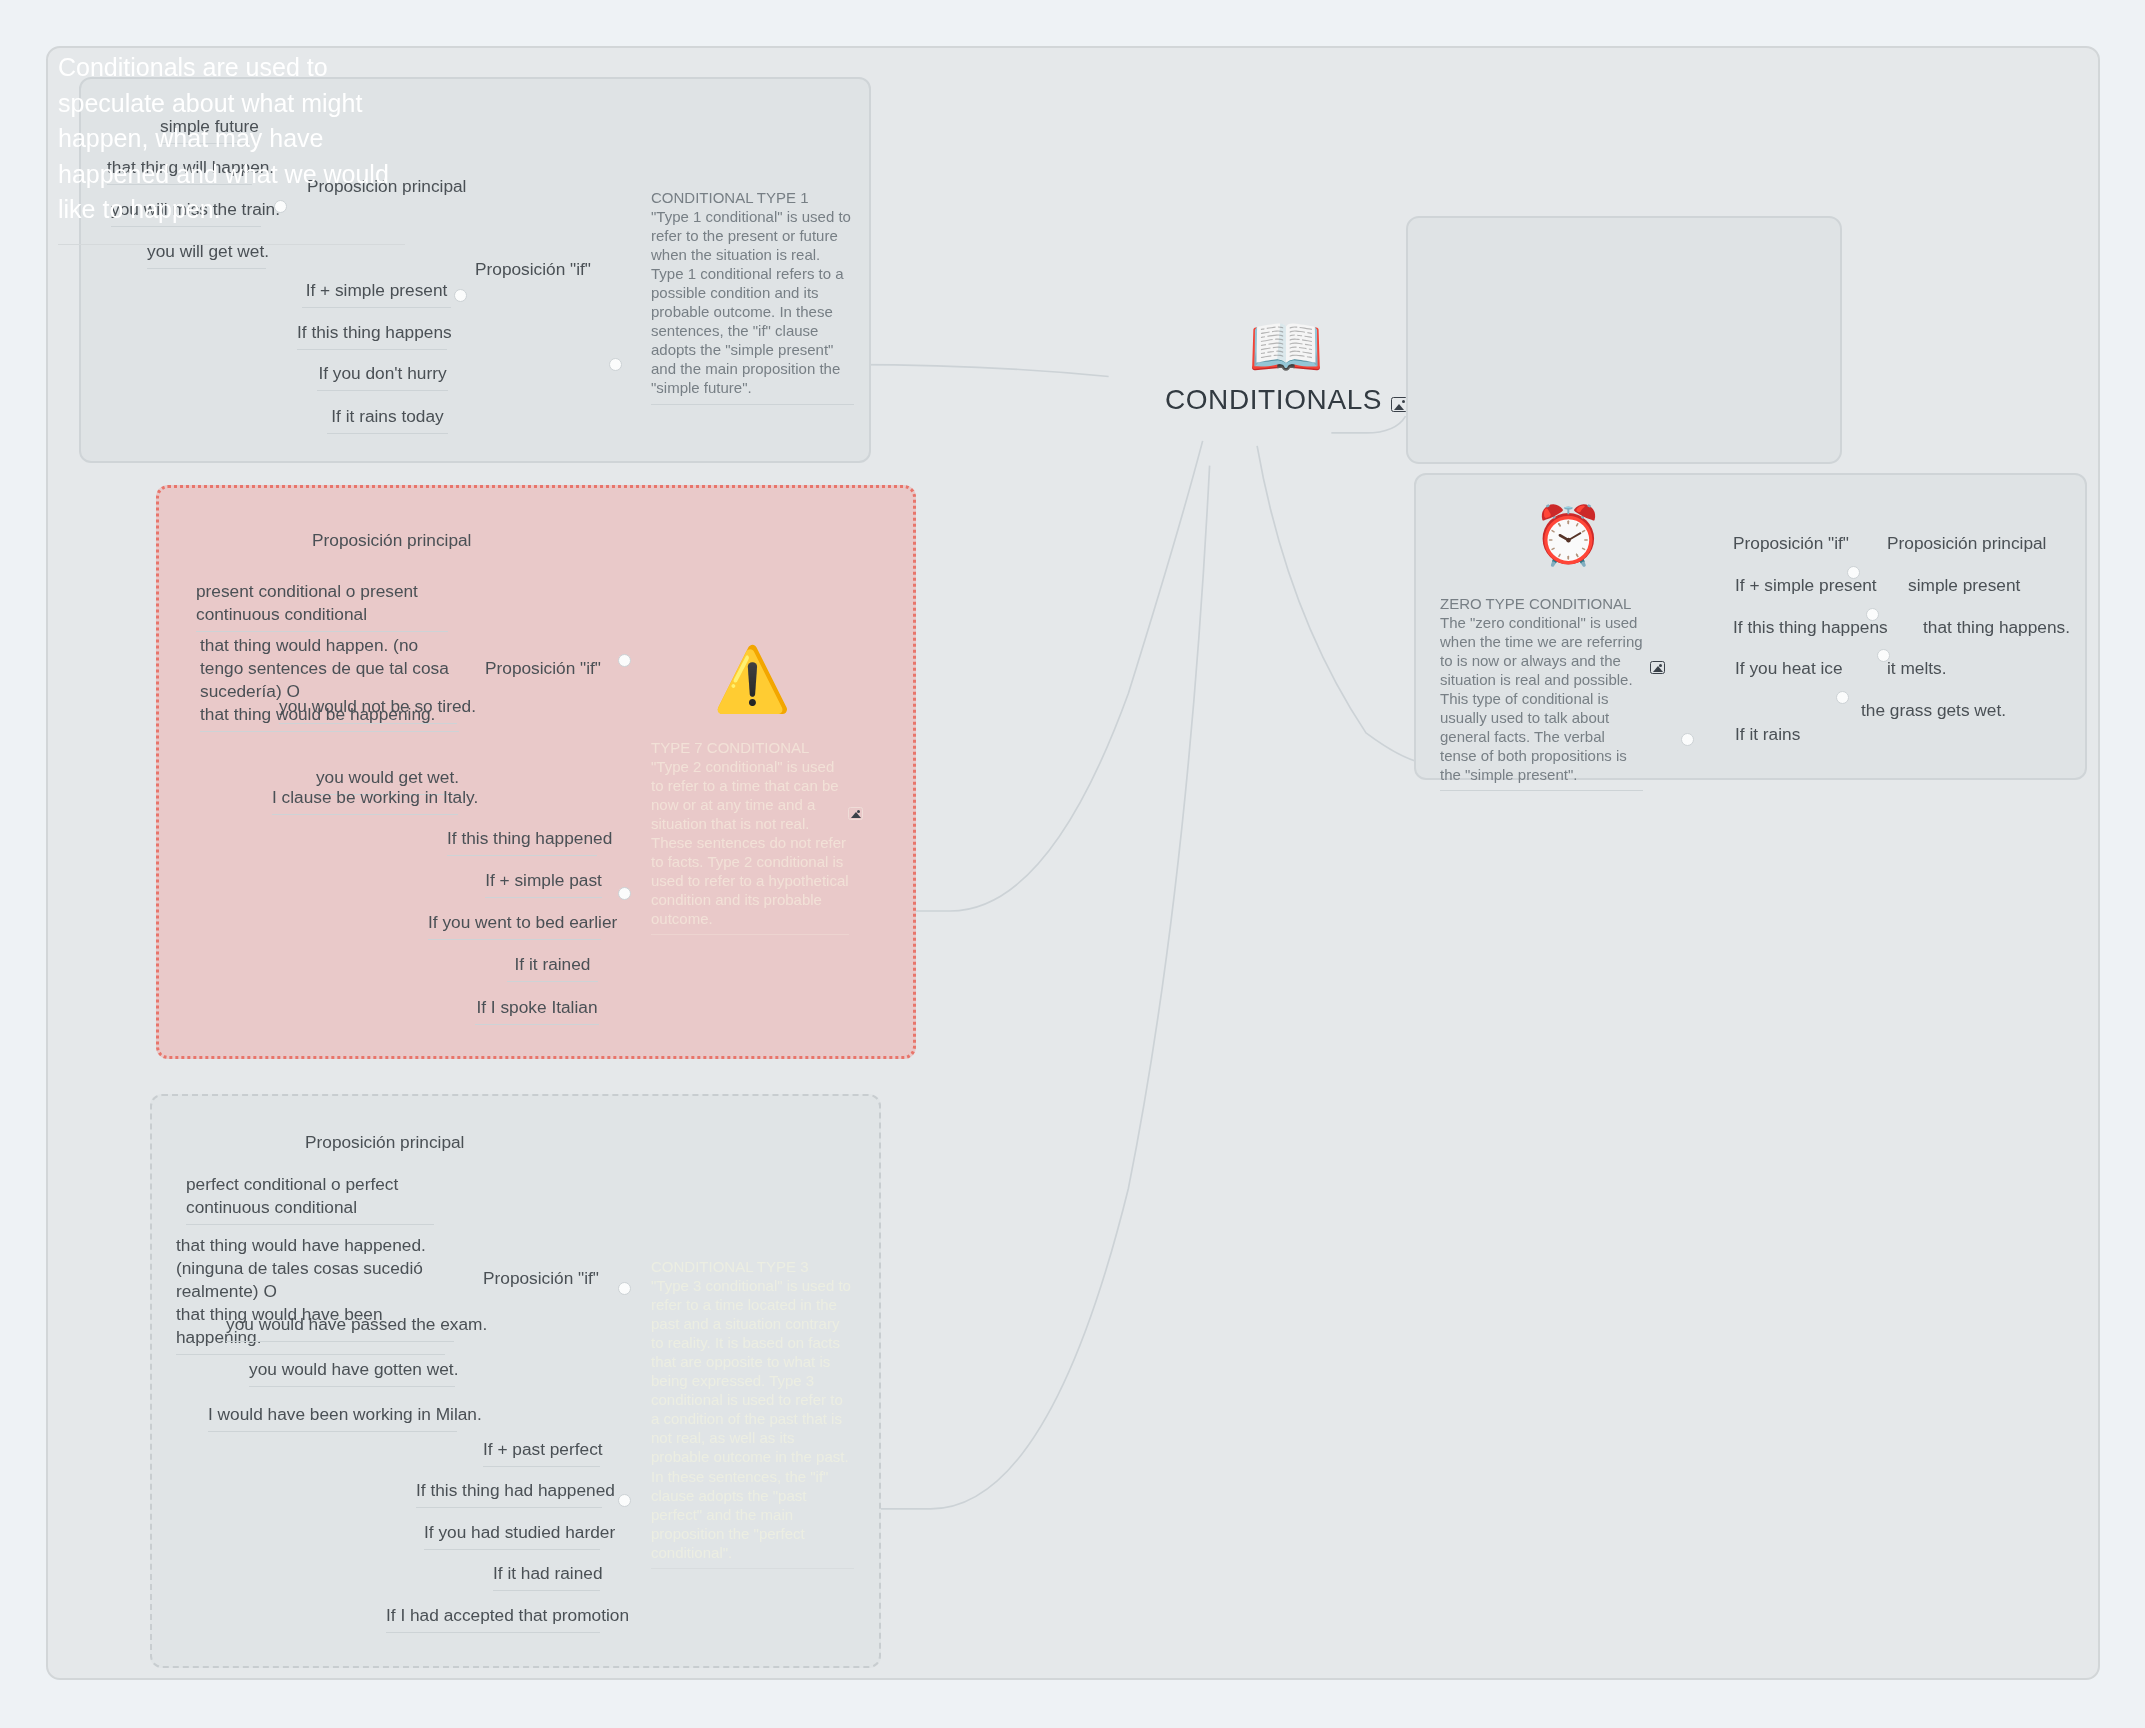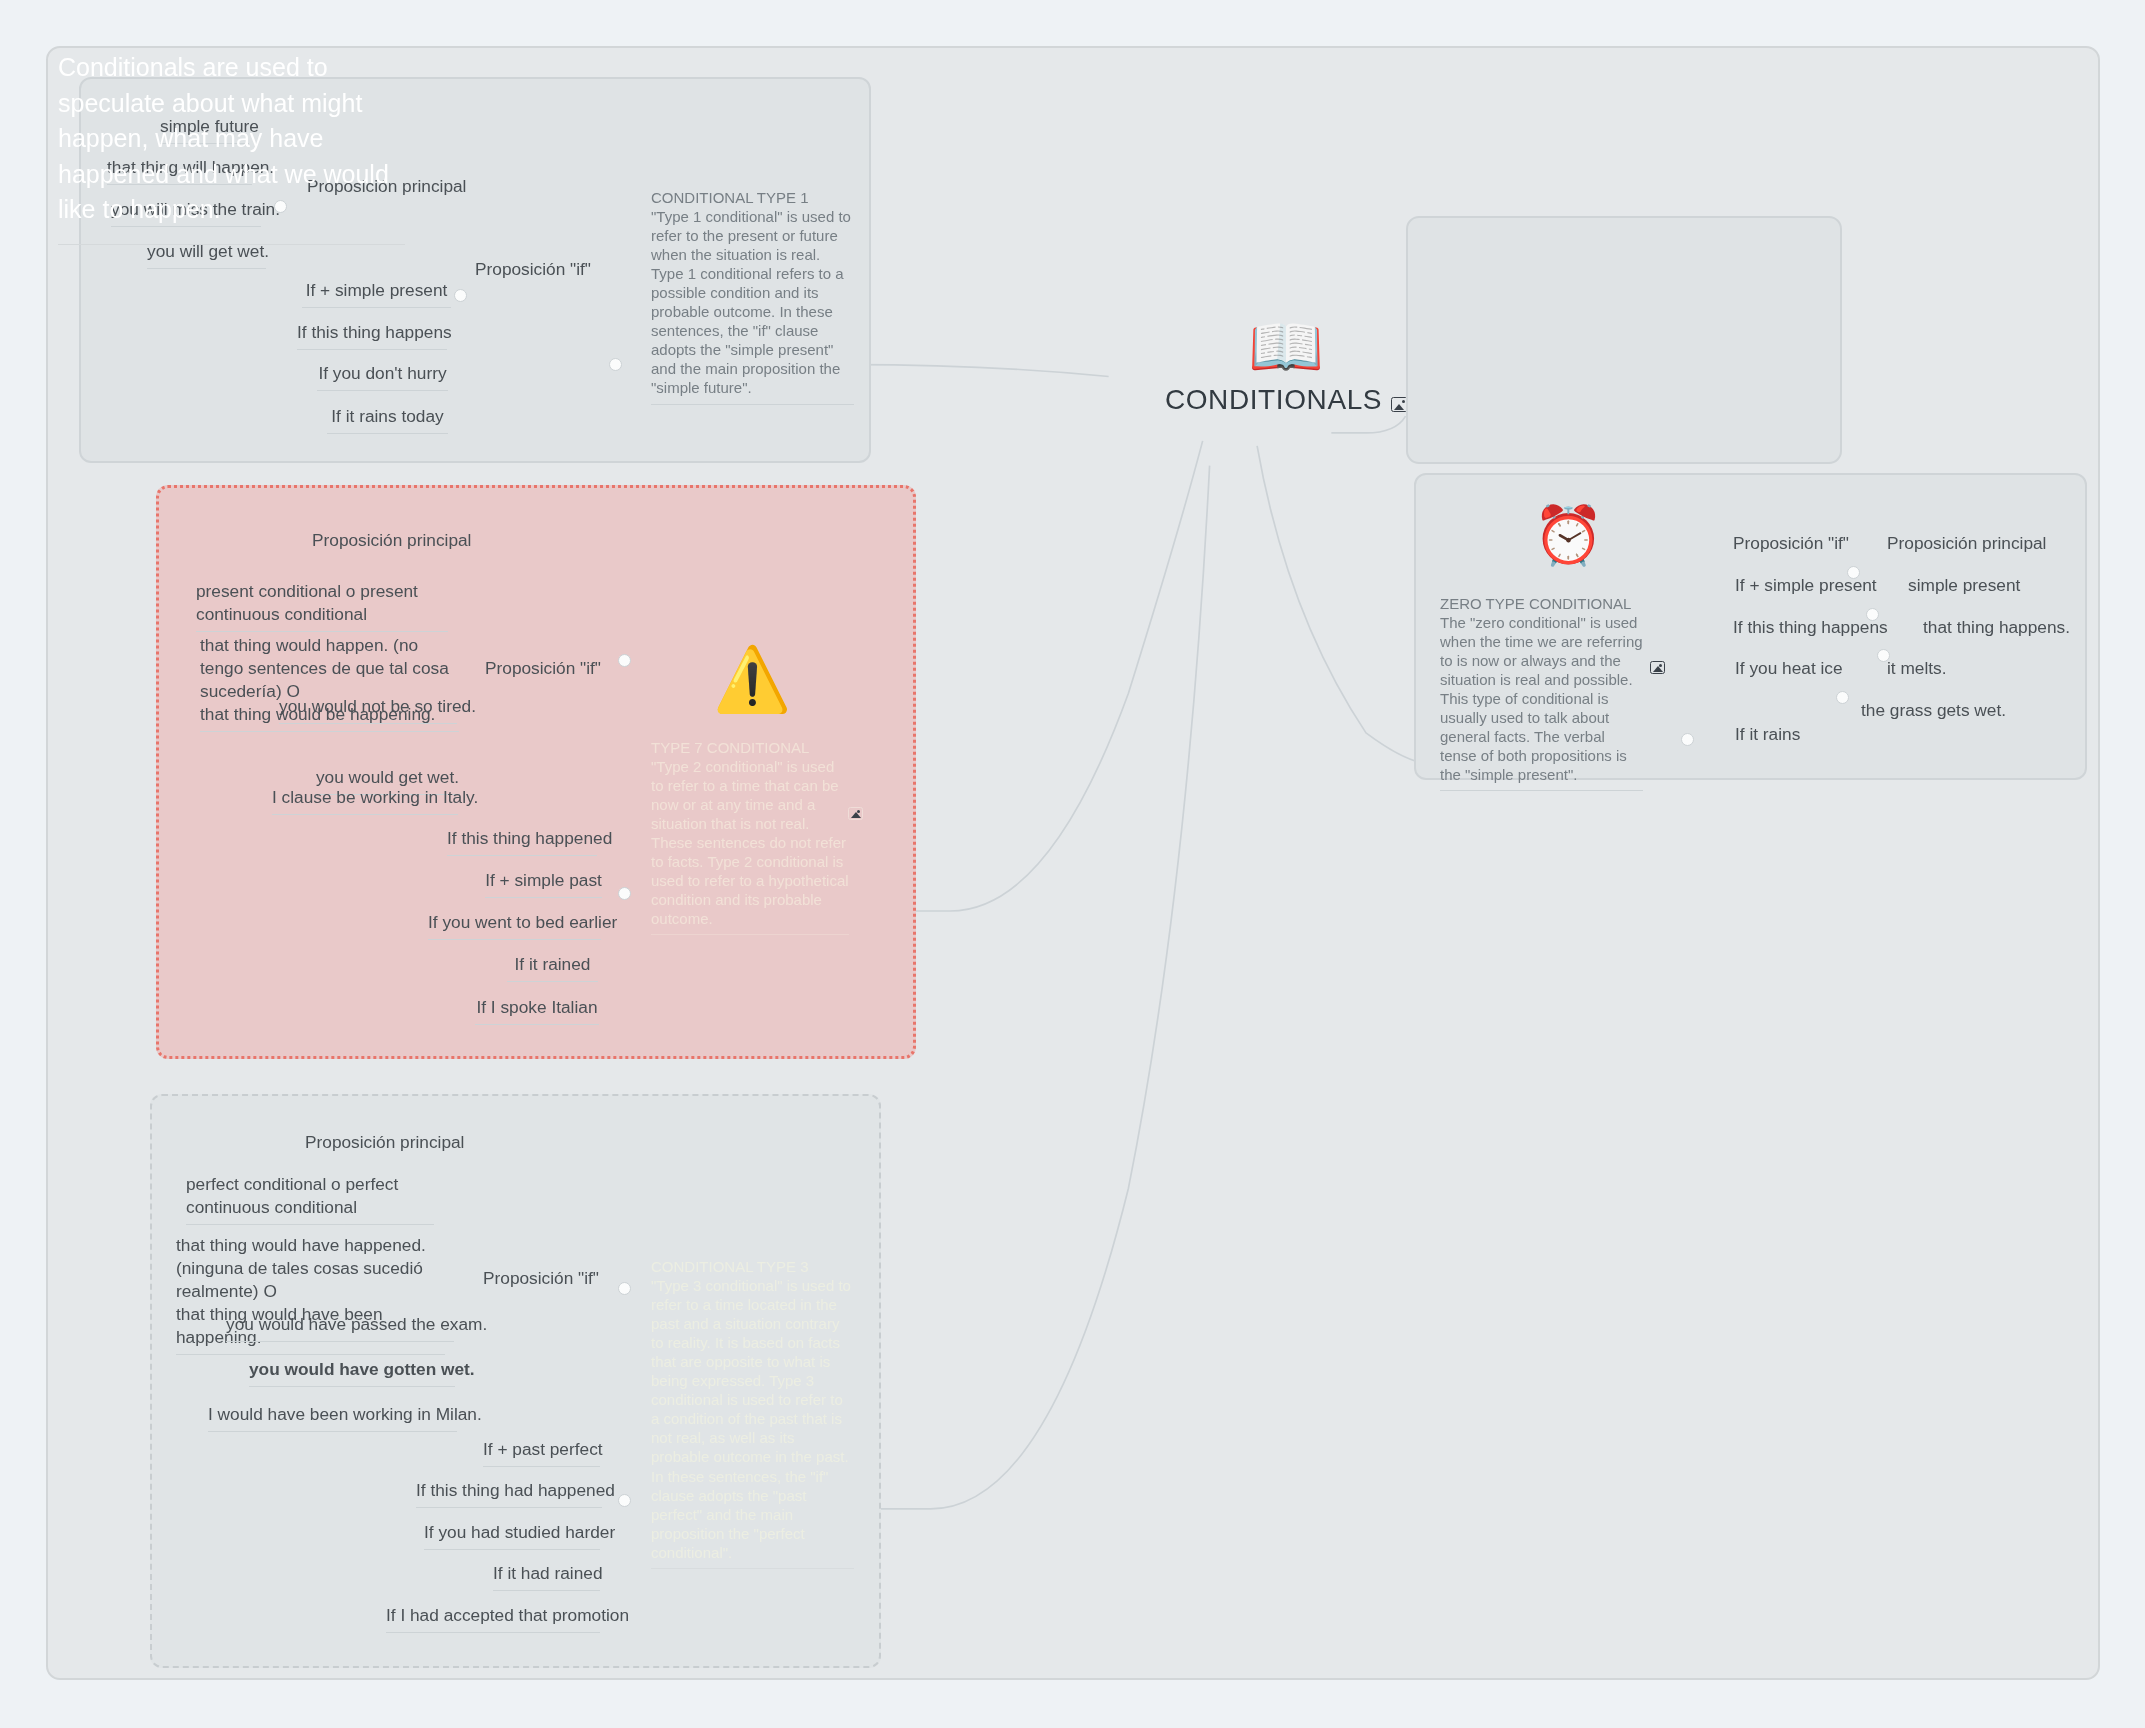--- a/index.html
+++ b/index.html
@@ -294,21 +294,21 @@
   <div style="position:absolute; left:848px; top:804px;">
     <span class="img-icon small" style="border-color:#f0ddd8;"></span>
   </div>
 
   <div class="hub" style="left:305px; top:1132px;">Proposición principal</div>
 
   <div class="leaf wrap" style="left:186px; top:1173px; width:248px;">perfect conditional o perfect continuous conditional</div>
   <div class="leaf wrap" style="left:176px; top:1234px; width:269px; white-space:pre-line;">that thing would have happened. (ninguna de tales cosas sucedió realmente) O
 that thing would have been happening.</div>
   <div class="leaf" style="left:226px; top:1313px; width:228px; text-align:center;">you would have passed the exam.</div>
-  <div class="leaf" style="left:249px; top:1358px; width:206px; text-align:center;font-weight:bold;">you would have gotten wet.</div>
+  <div class="leaf" style="left:249px; top:1358px; width:206px; text-align:center;">you would have gotten wet.</div>
   <div class="leaf" style="left:208px; top:1403px; width:249px; text-align:center;">I would have been working in Milan.</div>
 
   <div class="hub" style="left:483px; top:1268px;">Proposición "if"</div>
   <div class="dot" style="left:618px; top:1282px;"></div>
 
   <div class="leaf" style="left:483px; top:1438px; width:117px; text-align:right;">If + past perfect</div>
   <div class="leaf" style="left:416px; top:1479px; width:186px; text-align:center;">If this thing had happened</div>
   <div class="leaf" style="left:424px; top:1521px; width:176px; text-align:center;">If you had studied harder</div>
   <div class="leaf" style="left:493px; top:1562px; width:107px; text-align:center;">If it had rained</div>
   <div class="leaf" style="left:386px; top:1604px; width:214px; text-align:center;">If I had accepted that promotion</div>

